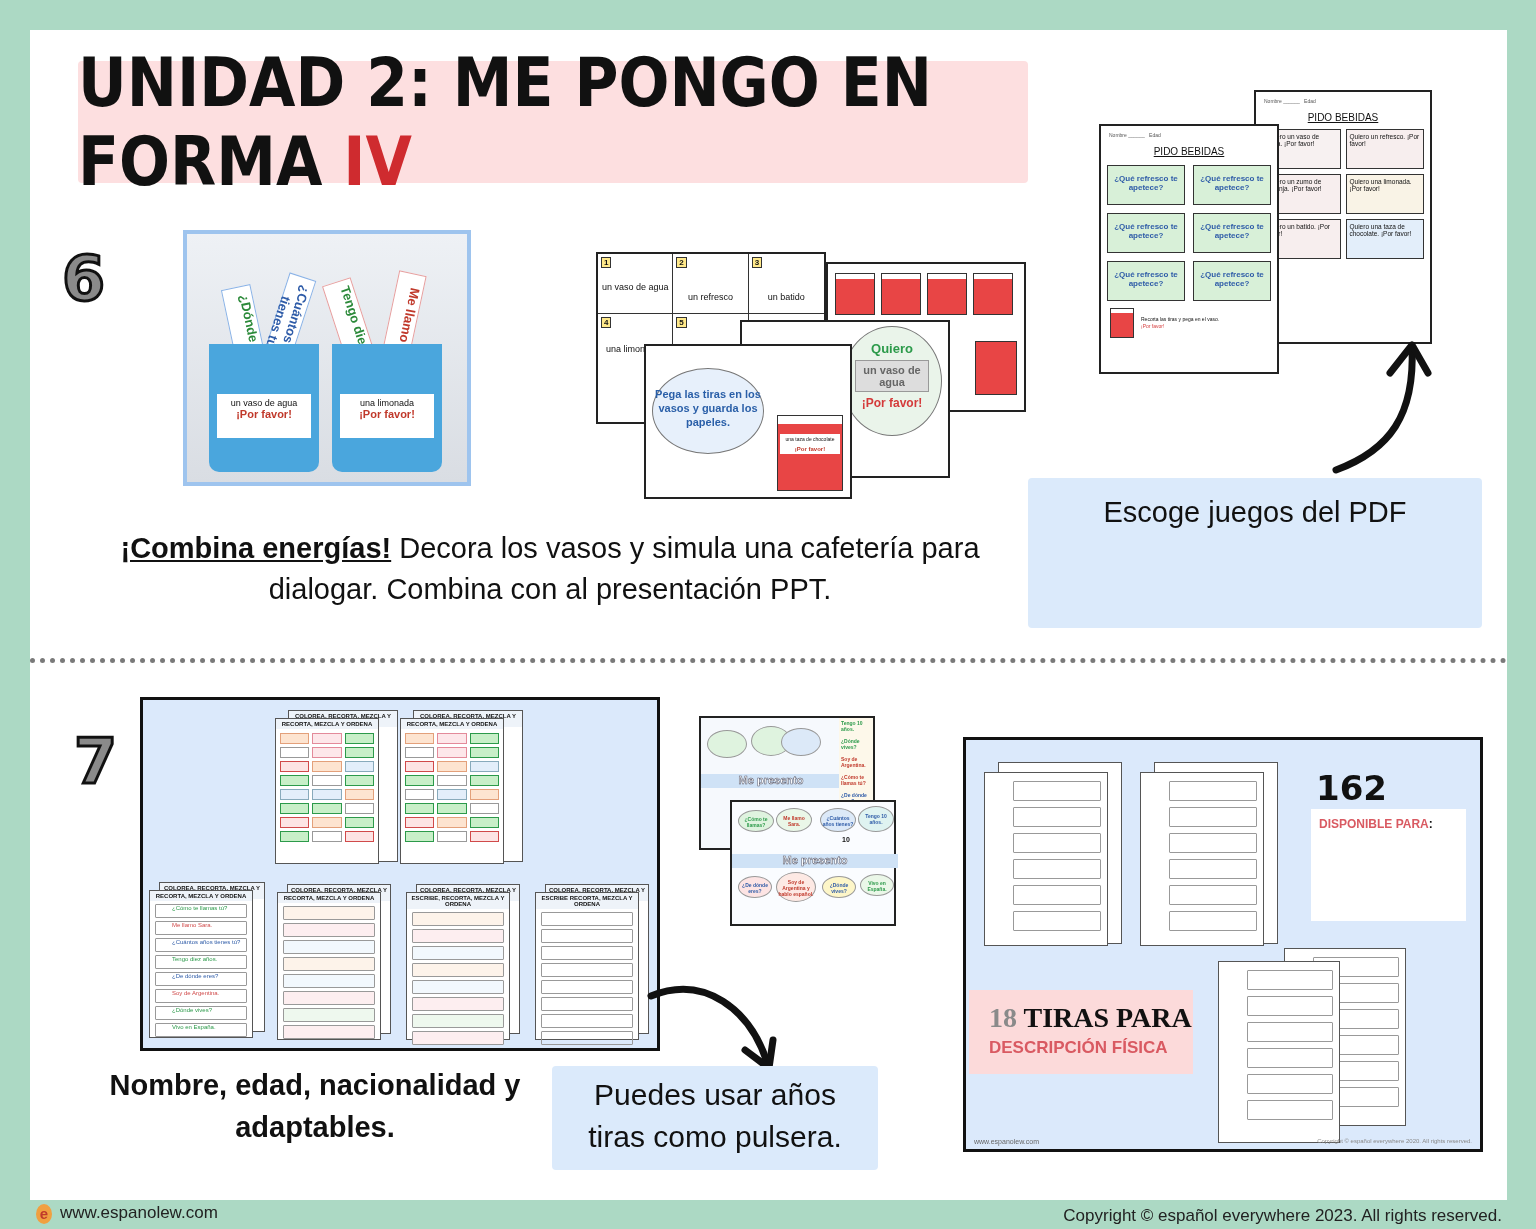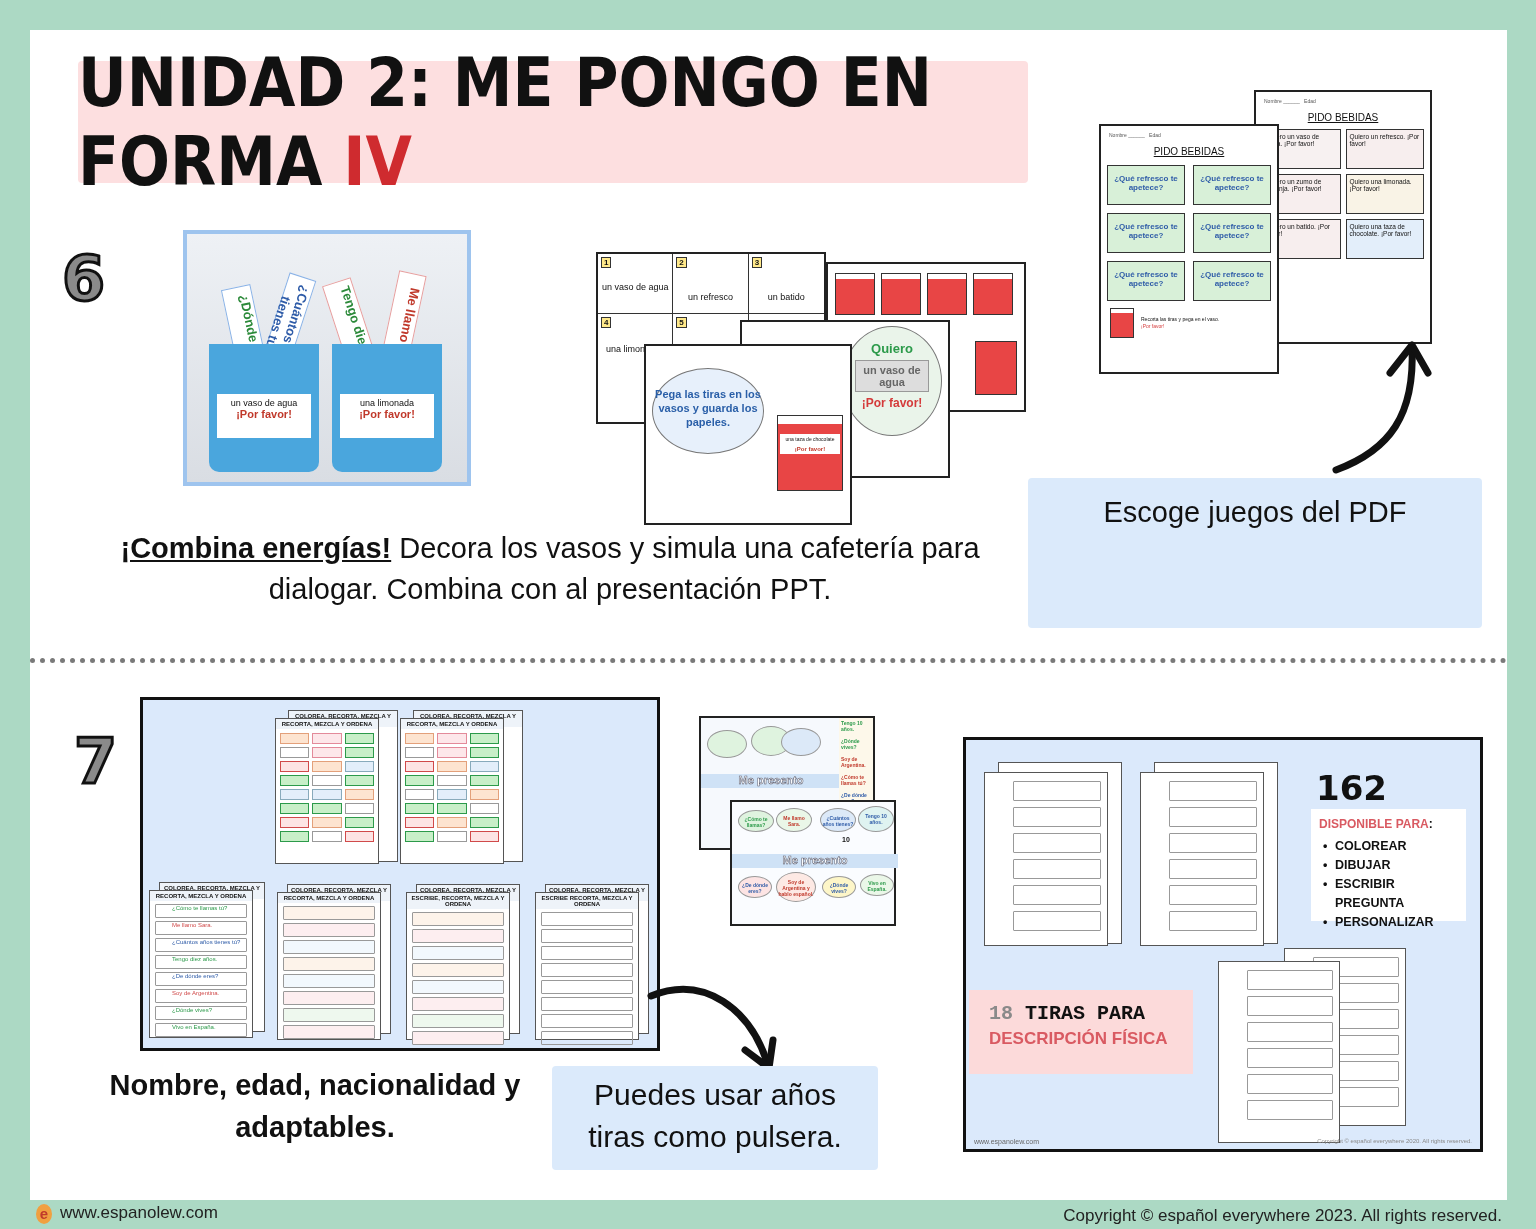--- a/index.html
+++ b/index.html
@@ -83,21 +83,21 @@
     </div>
     <div style="position:absolute;right:8px;top:78px;width:40px;height:52px;background:#e84545;box-shadow:0 0 0 1px #333"></div>
   </div>
   <div class="abs card" style="left:710px;top:290px;width:210px;height:158px">
     <div style="position:absolute;right:6px;top:4px;width:100px;height:110px;border:1px solid #777;border-radius:50%;background:#eaf4ea;text-align:center;padding-top:14px">
       <div style="color:#2c9a4a;font-weight:900;font-size:13px">Quiero</div>
       <div style="margin:4px 12px;border:1px solid #999;background:#ddd;font-size:11px;font-weight:700;color:#666;padding:3px">un vaso de agua</div>
       <div style="color:#d43a3a;font-weight:900;font-size:12px">¡Por favor!</div>
     </div>
   </div>
-  <div class="abs card" style="left:614px;top:314px;width:208px;height:181px">
+  <div class="abs card" style="left:614px;top:314px;width:208px;height:155px">
     <div style="position:absolute;left:6px;top:22px;width:112px;height:86px;border:1px solid #777;border-radius:50%;background:#e7f0fb;text-align:center;padding-top:18px;font-weight:900;font-size:11px;line-height:14px;color:#2a5fa8">Pega las tiras en los vasos y guarda los papeles.</div>
     <div style="position:absolute;left:132px;top:70px;width:64px;height:74px;background:#e84545;border-top:8px solid #fff;box-shadow:0 0 0 1px #333">
       <div style="background:#fff;margin:10px 2px 0;font-size:5px;text-align:center;padding:2px">una taza de chocolate</div>
       <div style="background:#fff;margin:0 2px;font-size:6px;color:#c0392b;font-weight:700;text-align:center;padding:2px">¡Por favor!</div>
     </div>
   </div>
 
   <div class="abs card" style="left:1224px;top:60px;width:178px;height:254px">
     <div style="font-size:5px;padding:6px 8px;color:#555"><span>Nombre</span> ______ &nbsp; <span>Edad</span></div>
     <div style="text-align:center;font-size:10px;text-decoration:underline;margin:2px 0 6px">PIDO BEBIDAS</div>
@@ -314,29 +314,23 @@
       <div class="strip" style="height:20px;margin:8px 6px 6px 28px"></div>
         <div class="strip" style="height:20px;margin:6px 6px 6px 28px"></div>
         <div class="strip" style="height:20px;margin:6px 6px 6px 28px"></div>
         <div class="strip" style="height:20px;margin:6px 6px 6px 28px"></div>
         <div class="strip" style="height:20px;margin:6px 6px 6px 28px"></div>
         <div class="strip" style="height:20px;margin:6px 6px 6px 28px"></div>
     </div>
     <div class="abs" style="left:350px;top:28px;font-size:34px;font-weight:700;font-family:'DejaVu Sans',sans-serif">162 TIRAS</div>
     <div class="abs whitebox" style="left:345px;top:69px;width:155px;height:112px;padding:8px 8px">
       <div style="font-size:12px;font-weight:700;color:#d95a62"><span>DISPONIBLE PARA</span><span style="color:#111">:</span></div>
-      <ul class="disp">
-        <li>COLOREAR</li>
-        <li>DIBUJAR</li>
-        <li>ESCRIBIR PREGUNTA</li>
-        <li>PERSONALIZAR</li>
-      </ul>
     </div>
     <div class="abs pinkbox" style="left:3px;top:250px;width:224px;height:84px;padding:12px 0 0 20px">
-      <div style="font-size:20px;font-weight:700;font-family:Liberation Mono, monospace"><span style="color:#8a8a8a">18</span><span> TIRAS PARA</span></div>
+      <div style="font-size:28px;font-weight:700;font-family:Liberation Serif, serif"><span style="color:#8a8a8a">18</span><span> TIRAS PARA</span></div>
       <div style="font-size:17px;font-weight:700;color:#d95a62;margin-top:4px">DESCRIPCIÓN FÍSICA</div>
     </div>
     <div class="mini" style="left:318px;top:208px;width:122px;height:178px">
       <div class="strip" style="height:20px;margin:8px 6px 6px 28px"></div>
         <div class="strip" style="height:20px;margin:6px 6px 6px 28px"></div>
         <div class="strip" style="height:20px;margin:6px 6px 6px 28px"></div>
         <div class="strip" style="height:20px;margin:6px 6px 6px 28px"></div>
         <div class="strip" style="height:20px;margin:6px 6px 6px 28px"></div>
         <div class="strip" style="height:20px;margin:6px 6px 6px 28px"></div>
     </div>

